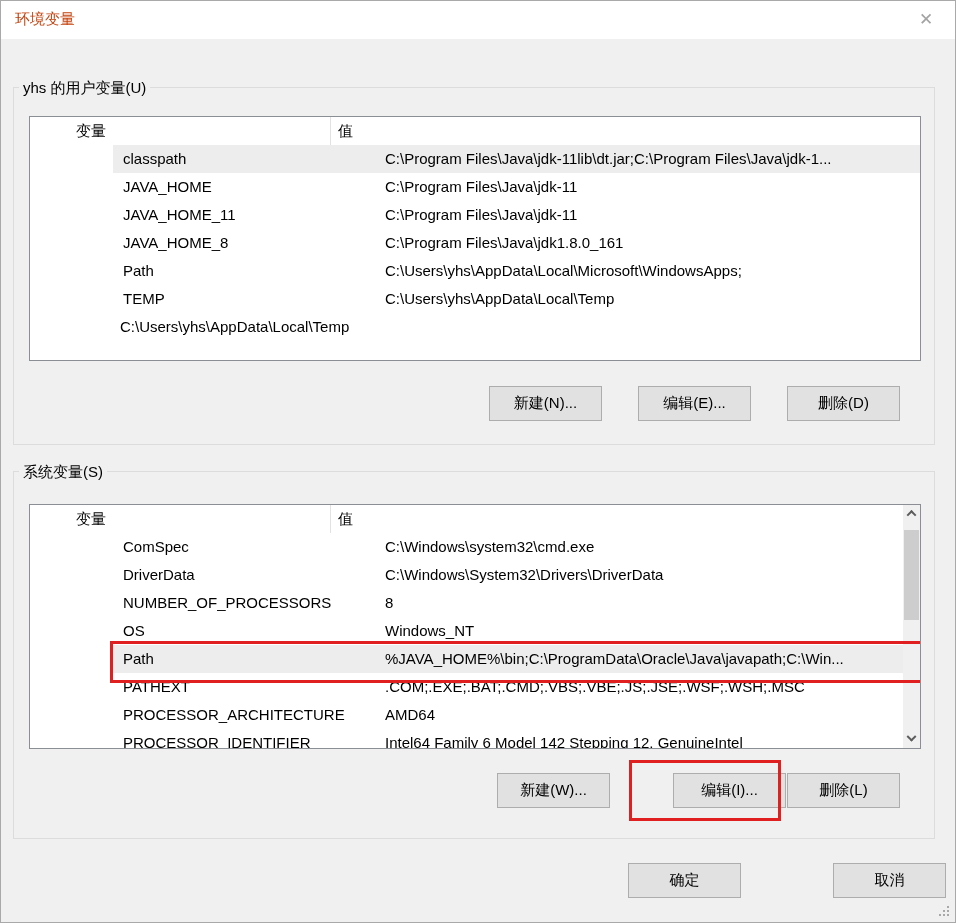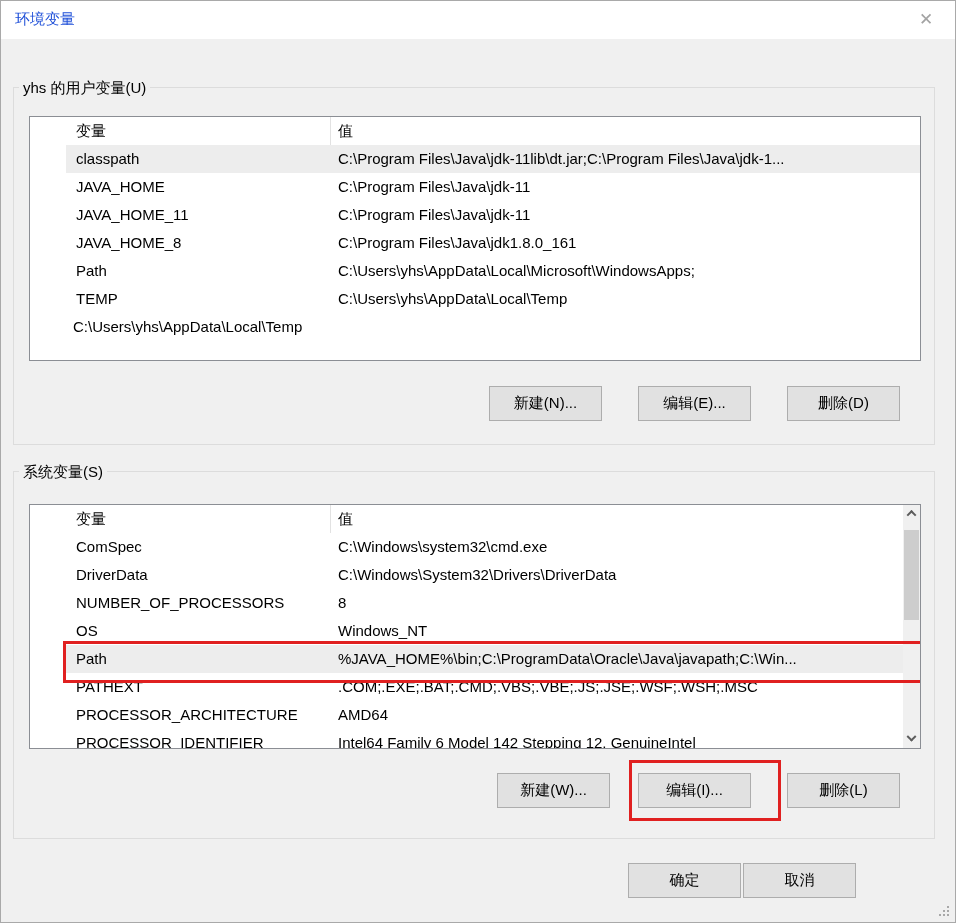--- a/index.html
+++ b/index.html
@@ -3,59 +3,59 @@
 <meta charset="utf-8">
 <style>
   * { margin:0; padding:0; box-sizing:border-box; }
   html,body { background:#d8d8d8; }
   .window {
     position:relative; width:956px; height:923px;
     background:#f0f0f0; border:1px solid #a9a9a9; overflow:hidden;
     font-family:"Liberation Sans", sans-serif; color:#000; font-size:15px;
   }
   .titlebar { position:absolute; left:0; top:0; width:100%; height:38px; background:#ffffff; }
-  .title { position:absolute; left:14px; top:9px; font-size:15px; color:#1d4ed8; }
+  .title { position:absolute; left:14px; top:9px; font-size:15px; color:#c2410c; }
   .close-btn { position:absolute; right:10px; top:4px; width:38px; height:28px;
     display:flex; align-items:center; justify-content:center; color:#a3a3a3; font-size:17px; }
 
   .groupbox { position:absolute; border:1px solid #dcdcdc; }
   #gb-user { left:12px; top:86px; width:922px; height:358px; }
   #gb-sys  { left:12px; top:470px; width:922px; height:368px; }
   .gb-label { position:absolute; top:-11px; left:5px; background:#f0f0f0;
     padding:0 4px; font-size:15px; line-height:21px; white-space:nowrap; }
 
   .table { position:absolute; background:#fff; border:1px solid #8b8e94; overflow:hidden;padding-left:36px; }
   #table-user { left:28px; top:115px; width:892px; height:245px; }
   #table-sys  { left:28px; top:503px; width:892px; height:245px; }
   .thead { display:flex; height:28px; line-height:27px; }
   #table-sys .thead { width:calc(100% - 17px); }
   .th-name { width:265px; padding-left:10px; border-right:1px solid #e2e2e2; }
   .th-value { flex:1; padding-left:7px; }
-  .rows { position:relative; }
+  .rows { position:relative;margin-left:47px; }
   #table-sys .rows { width:calc(100% - 17px); }
   .row { display:flex; height:28px; line-height:28px; position:relative; }
   .row.selected { background:var(--selbg, #ededed); }
   .cell-name { width:265px; padding-left:10px; white-space:nowrap; overflow:hidden; }
   .cell-value { flex:1; padding-left:7px; white-space:nowrap; overflow:hidden; }
   .row.annotated::after { content:""; position:absolute; left:-3px; top:-4px;
     width:861px; height:36px; border:3px solid var(--red,#e02020); pointer-events:none; z-index:5; }
 
   .scrollbar { position:absolute; top:0; right:0; width:17px; height:100%; background:#f0f0f0; }
   .sb-btn { position:absolute; left:0; width:17px; height:17px; display:flex; align-items:center; justify-content:center; }
   .sb-up { top:0; } .sb-down { bottom:0; }
   .chev { width:7px; height:7px; border-left:2px solid #5c5c5c; border-top:2px solid #5c5c5c; }
   .sb-up .chev { transform:rotate(45deg) translate(1px,1px); }
   .sb-down .chev { transform:rotate(225deg) translate(2px,2px); }
   .sb-thumb { position:absolute; left:1px; width:15px; top:25px; height:90px; background:#cdcdcd; }
 
   .btn { position:absolute; width:113px; height:35px; background:#e1e1e1; border:1px solid #adadad;
     display:flex; align-items:center; justify-content:center; font-size:15px; }
   #btn-user-new { left:488px; top:385px; } #btn-user-edit { left:637px; top:385px; } #btn-user-del { left:786px; top:385px; }
-  #btn-sys-new  { left:496px; top:772px; } #btn-sys-edit  { left:637px; top:772px; } #btn-sys-del  { left:786px; top:772px; }
-  #btn-ok { left:627px; top:862px; } #btn-cancel { left:742px; top:862px;font-family:Liberation Serif, serif; }
+  #btn-sys-new  { left:496px; top:772px; } #btn-sys-edit  { left:672px; top:772px; } #btn-sys-del  { left:786px; top:772px; }
+  #btn-ok { left:627px; top:862px; } #btn-cancel { left:832px; top:862px;font-family:Liberation Serif, serif; }
   .edit-annotation { position:absolute; left:628px; top:759px; width:152px; height:61px;
     border:3px solid var(--red,#e02020); pointer-events:none; z-index:6; }
 
   .grip { position:absolute; right:4px; bottom:4px; width:12px; height:12px; }
   .grip::before { content:""; position:absolute; left:0; top:0; width:2px; height:2px; background:transparent;
     box-shadow:8px 0 #a8a8a8, 4px 4px #a8a8a8, 8px 4px #a8a8a8, 0 8px #a8a8a8, 4px 8px #a8a8a8, 8px 8px #a8a8a8; }
 </style>
 </head>
 <body>
 

